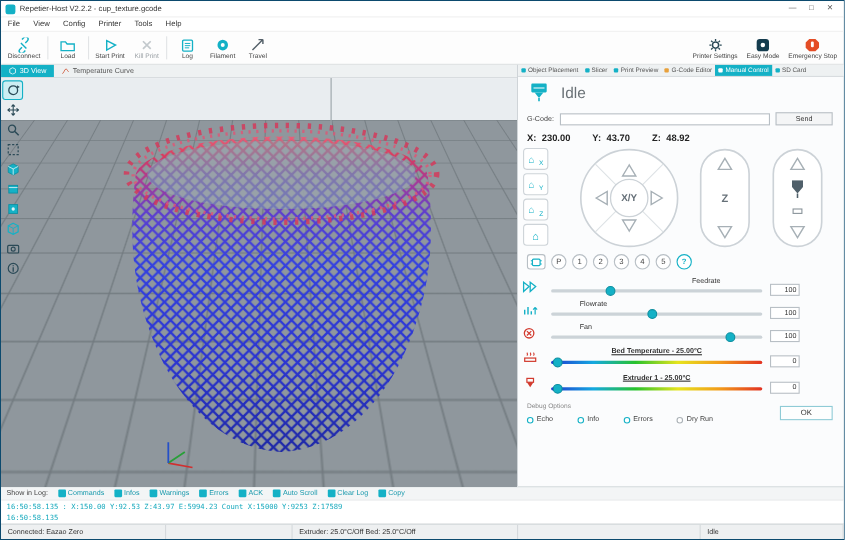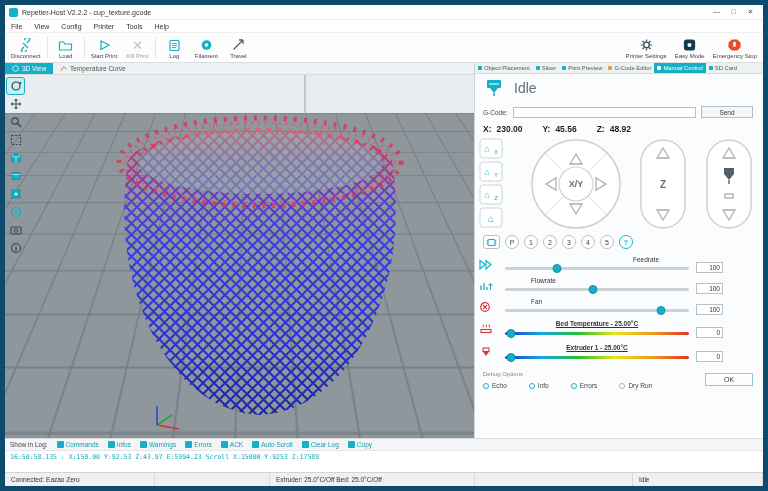--- a/index.html
+++ b/index.html
@@ -1,18 +1,18 @@
 <!DOCTYPE html>
 <html><head>
 <meta charset="utf-8">
 <style>
   * { box-sizing: border-box; margin: 0; padding: 0; }
   html,body { width:768px; height:491px; overflow:hidden; background:#fff;
               font-family:"Liberation Sans", sans-serif; }
-  .window { width:768px; height:491px; display:flex; flex-direction:column; border:5px solid #0c4a6e; }
+  .window { width:768px; height:491px; display:flex; flex-direction:column; border:1px solid #0c4a6e; }
 
   
   .titlebar { height:15px; display:flex; align-items:center; padding:0 4px; background:#fff; border-bottom:1px solid #ececec; flex:0 0 auto; }
   .app-icon { width:9px; height:9px; border-radius:2px; background:#14b1c6; margin-right:4px; }
   .title { font-size:7px; color:#333; }
   .tspace { flex:1; }
   .winbtn { width:17px; text-align:center; font-size:7px; color:#555; line-height:14px; }
 
   
   .menubar { height:13px; display:flex; align-items:center; background:#fff; border-bottom:1px solid #f0f0f0; flex:0 0 auto; }
@@ -375,21 +375,21 @@
           <div class="send-btn">Send</div>
         </div>
 
         <div class="coords-row">
           <div class="coord">
               <span>X:</span>
               <span>230.00</span>
             </div>
           <div class="coord">
               <span>Y:</span>
-              <span>45.56</span>
+              <span>43.70</span>
             </div>
           <div class="coord">
               <span>Z:</span>
               <span>48.92</span>
             </div>
         </div>
 
         <div class="cluster">
           <svg width="288" height="92" viewBox="0 0 288 92">
 
@@ -586,21 +586,22 @@
         <i></i>
         <span>Clear Log</span>
       </div>
     <div class="fitem">
         <i></i>
         <span>Copy</span>
       </div>
   </div>
 
   <div class="logarea">
-    <div class="logline">16:50:58.135 : X:150.00 Y:92.53 Z:43.97 E:5994.23 Scroll X:15000 Y:9253 Z:17589</div>
+    <div class="logline">16:50:58.135 : X:150.00 Y:92.53 Z:43.97 E:5994.23 Count X:15000 Y:9253 Z:17589</div>
+    <div class="logline">16:50:58.135</div>
   </div>
 
   <div class="statusbar">
     <div class="scell" style="min-width:150px">Connected: Eazao Zero</div>
     <div class="scell" style="width:115px"></div>
     <div class="scell" style="min-width:205px">Extruder: 25.0°C/Off  Bed: 25.0°C/Off</div>
     <div class="scell sflex"></div>
     <div class="scell" style="width:130px">Idle</div>
   </div>
 

